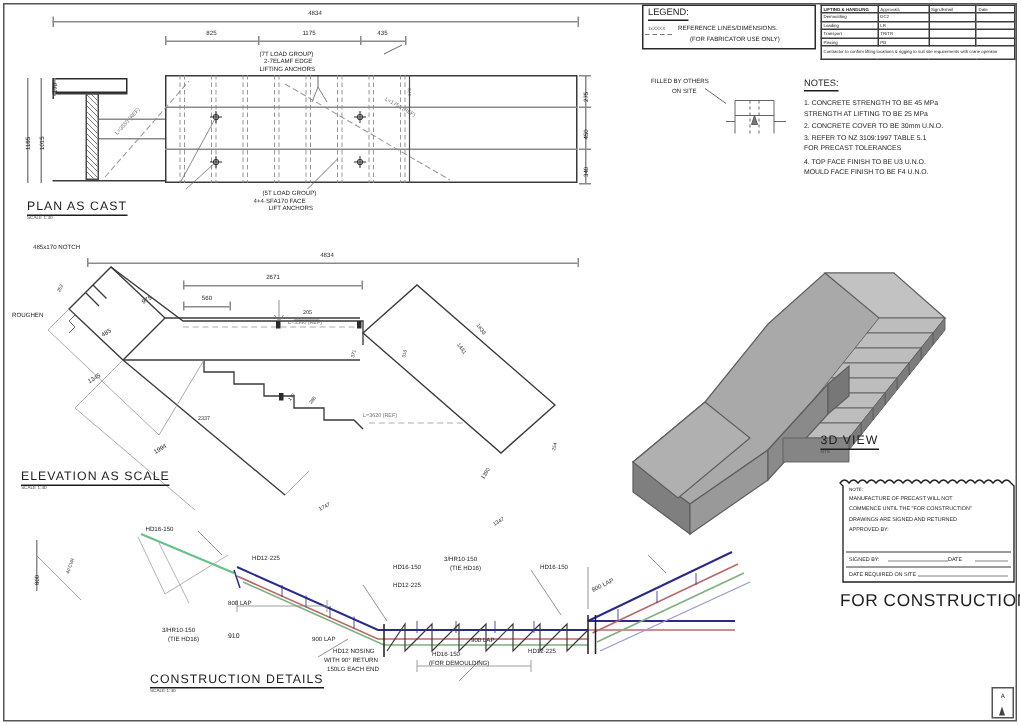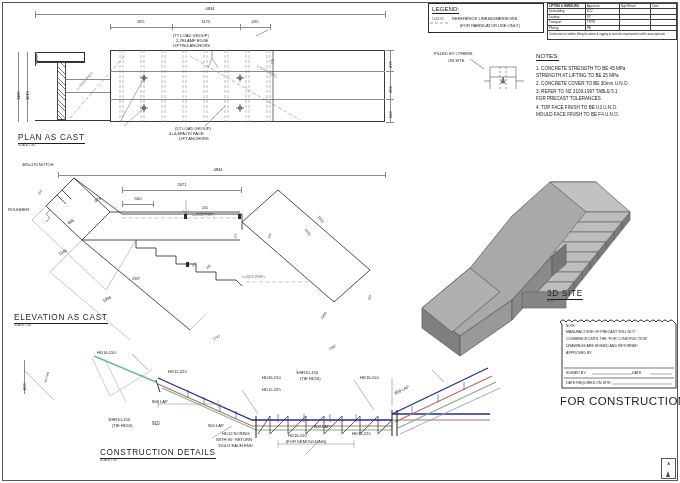--- a/index.html
+++ b/index.html
@@ -247,21 +247,21 @@
         <rect x="176" y="92" width="3" height="5"></rect>
       </g>
 
       <path d="M36 36 L40 40 L36 44 L40 48 L36 52" stroke="#555" stroke-width=".6" fill="none"></path>
     </svg>
 
     <div class="txt t35" style="left:192px;top:213px;color:#6f6f6f;">L=3540 (REF)</div>
     <div class="txt t35" style="left:242px;top:275px;color:#6f6f6f;">L=3620 (REF)</div>
     <div class="txt t35" style="left:212px;top:338px;transform:rotate(-28deg);transform-origin:0 0;">1747</div>
 
-    <div class="txt ttl und" style="left:14px;top:313px;">ELEVATION AS CAST</div>
+    <div class="txt ttl und" style="left:14px;top:313px;">ELEVATION AS SCALE</div>
     <div class="txt t3" style="left:14px;top:324px;color:#444;">SCALE 1:30</div>
   </div>
 
   <div>
     <svg width="260" height="190" style="left:400px;top:160px;">
 
       <polygon points="22,148 70,108 112,56 150,22 196,22 196,58 152,96 112,140 60,176" fill="#a9a9a9" stroke="#5e5e5e" stroke-width=".8"></polygon>
 
       <polygon points="150,22 196,22 230,52 186,52" fill="#c2c2c2" stroke="#5e5e5e" stroke-width=".8"></polygon>
 
@@ -289,21 +289,21 @@
 
       <polygon points="22,148 60,176 60,196 22,168" fill="#7f7f7f" stroke="#5e5e5e" stroke-width=".8"></polygon>
       <polygon points="60,176 112,140 112,160 60,196" fill="#999999" stroke="#5e5e5e" stroke-width=".8"></polygon>
       <polygon points="112,140 152,96 152,116 112,160" fill="#8a8a8a" stroke="#5e5e5e" stroke-width=".8"></polygon>
       <polygon points="152,96 166,84 166,104 152,116" fill="#777777" stroke="#5e5e5e" stroke-width=".8"></polygon>
 
       <polygon points="122,132 166,132 166,148 122,148" fill="#858585" stroke="#5e5e5e" stroke-width=".6"></polygon>
 
       <polygon points="22,148 70,108 100,132 52,172" fill="#b0b0b0" stroke="#5e5e5e" stroke-width=".8"></polygon>
     </svg>
-    <div class="txt ttl und" style="left:547px;top:289px;">3D SITE</div>
+    <div class="txt ttl und" style="left:547px;top:289px;">3D VIEW</div>
     <div class="txt t3" style="left:547px;top:300px;color:#444;">NTS</div>
   </div>
 
   <div>
     <svg width="420" height="120" style="left:92px;top:348px;">
 
       <g stroke="#9a9a9a" stroke-width=".5">
         <line x1="0" y1="10" x2="18" y2="48"></line>
         <line x1="18" y1="48" x2="60" y2="22"></line>
         <line x1="14" y1="14" x2="34" y2="54"></line>

